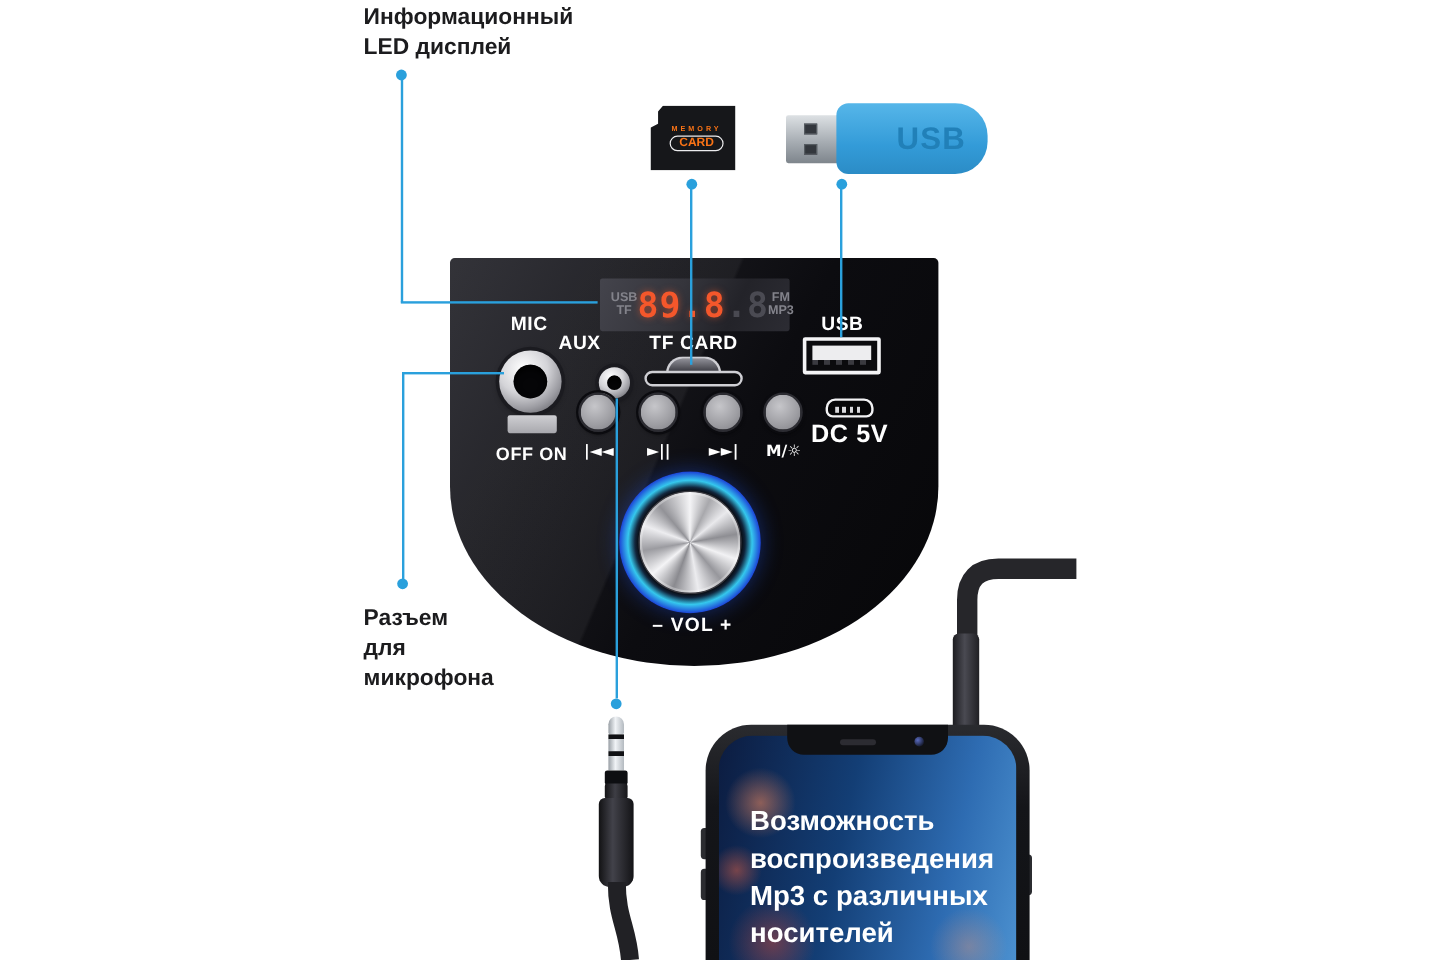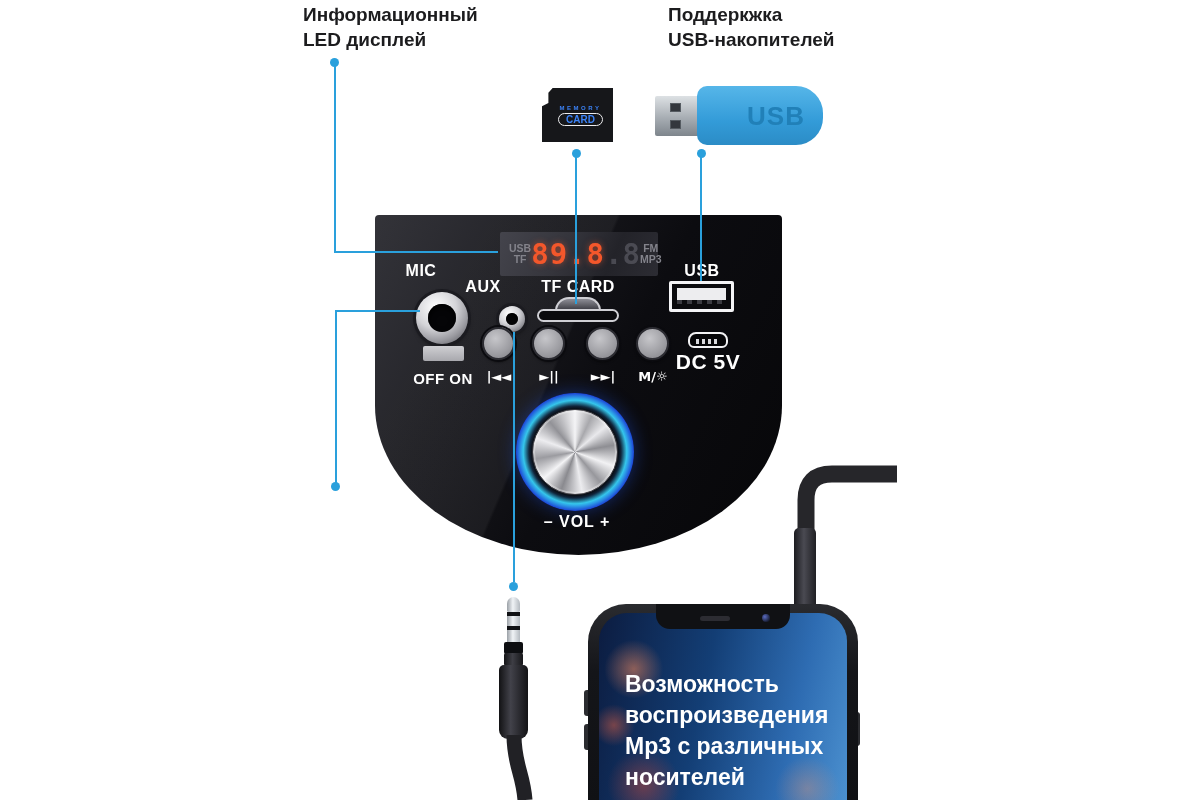--- a/index.html
+++ b/index.html
@@ -17,21 +17,21 @@
   .vline,.hline { position:absolute; background:#2aa0dc; z-index:6; }
   .vline { width:2px; } .hline { height:2px; }
   .dot { position:absolute; width:9px; height:9px; border-radius:50%; background:#2aa0dc; z-index:6; }
 
   
   .sdcard {
     position:absolute; left:542px; top:88px; width:71px; height:54px;
     background:#16171a;
     clip-path:polygon(24% 0,100% 0,100% 100%,0 100%,0 34%,9% 28%,9% 9%,15% 0);
     display:flex; flex-direction:column; align-items:center; justify-content:center;
-    color:#3b82f6;
+    color:#f97316;
   }
   .sd-mem { font:700 6px "Liberation Sans",sans-serif; letter-spacing:2.5px; margin-left:6px; }
   .sd-card-oval { font:700 10px "Liberation Sans",sans-serif; border:1.5px solid #ececee; border-radius:9px; padding:0 7px; margin-top:2px; margin-left:6px; }
 
   
   .usb-conn {
     position:absolute; left:655px; top:96px; width:44px; height:40px;
     background:linear-gradient(180deg,#dde1e4,#a7adb3 55%,#7e858c);
     border-radius:2px;
   }
@@ -212,22 +212,23 @@
     border-radius:5px 5px 9px 9px;
   }
 </style>
 </head>
 <body>
 
 <div id="stage">
 
   <div class="lbl" style="left:303px; top:2px;">Информационный
 LED дисплей</div>
-  <div class="lbl" style="left:668px; top:2px;">Поддеркжка
-USB-накопителей</div>
+  <div class="lbl" style="left:303px; top:503px;">Разъем
+для
+микрофона</div>
 
   <div class="dot" style="left:330px; top:58px;"></div>
   <div class="vline" style="left:334px; top:63px; height:189px;"></div>
   <div class="hline" style="left:334px; top:251px; width:164px;"></div>
 
   <div class="dot" style="left:572px; top:149px;"></div>
   <div class="vline" style="left:575px; top:154px; height:150px;"></div>
 
   <div class="dot" style="left:697px; top:149px;"></div>
   <div class="vline" style="left:700px; top:154px; height:127px;"></div>
@@ -261,21 +262,21 @@
     </div>
     <div>
       <span class="disp-digits">89.8</span><span class="disp-ghost">.8</span>
     </div>
     <div class="disp-col">
       <div>FM</div>
       <div>MP3</div>
     </div>
   </div>
 
-  <div class="plabel" style="left:421px; top:262px;">MIC</div>
+  <div class="plabel" style="left:441px; top:262px;">MIC</div>
   <div class="jack mic"></div>
   <div class="switch"></div>
   <div class="plabel" style="left:443px; top:370px; font-size:15px;">OFF ON</div>
 
   <div class="plabel" style="left:483px; top:278px;">AUX</div>
   <div class="jack aux"></div>
 
   <div class="plabel" style="left:578px; top:278px;">TF CARD</div>
   <div class="tf-dome"></div>
   <div class="tf-bar"></div>

